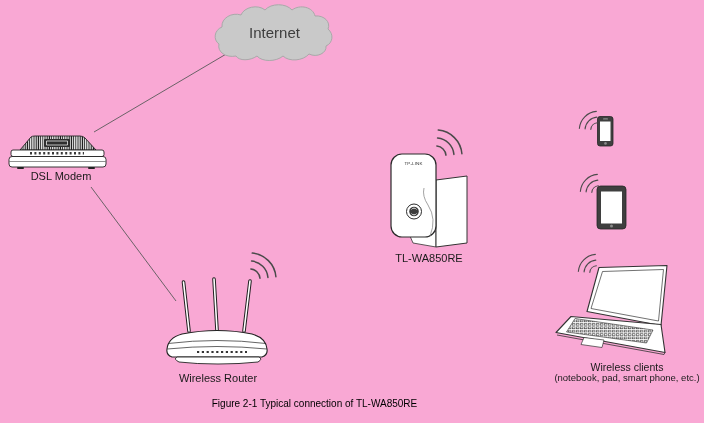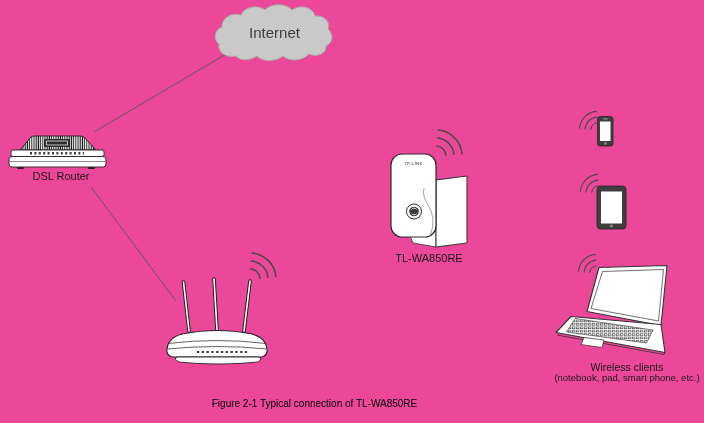--- a/index.html
+++ b/index.html
@@ -1,17 +1,17 @@
 <!DOCTYPE html>
 <html><head>
 <meta charset="utf-8">
 <style>
   html,body{margin:0;padding:0;}
   body{font-family:"Liberation Sans",sans-serif;background:#ffffff;}
-  .stage{position:relative;width:704px;height:423px;background:#ec4899;overflow:hidden;}
+  .stage{position:relative;width:704px;height:423px;background:#f9a8d4;overflow:hidden;}
   .stage svg.art{position:absolute;left:0;top:0;}
   .lbl{position:absolute;text-align:center;color:#1a1a1a;line-height:1.15;}
   .lbl-internet{left:218px;top:24px;width:113px;font-size:15px;color:#3e3e3e;}
   .lbl-modem{left:4px;top:170px;width:114px;font-size:11px;}
   .lbl-router{left:156px;top:372px;width:124px;font-size:11px;}
   .lbl-extender{left:378px;top:245px;width:102px;font-size:11px;margin-top:7px;}
   .lbl-clients{left:543px;top:361px;width:168px;font-size:10.5px;}
   .lbl-clients .sub{font-size:9.5px;margin-top:0px;}
   .lbl-caption{left:0px;top:398px;width:629px;font-size:10px;color:#000000;}
 </style>
@@ -110,22 +110,23 @@
 
     <use href="#waves" transform="translate(250,279) rotate(-45)"></use>
     <use href="#waves" transform="translate(436,156) rotate(-45)"></use>
     <use href="#waves" transform="translate(598,130) rotate(-135) scale(0.72)"></use>
     <use href="#waves" transform="translate(599,193) rotate(-135) scale(0.72)"></use>
     <use href="#waves" transform="translate(597,273) rotate(-135) scale(0.72)"></use>
   </svg>
 
   <div class="lbl lbl-internet">Internet</div>
 
-  <div class="lbl lbl-modem">DSL Router</div>
+  <div class="lbl lbl-modem">DSL Modem</div>
 
+  <div class="lbl lbl-router">Wireless Router</div>
 
   <div class="lbl lbl-extender">TL-WA850RE</div>
 
   <div class="lbl lbl-clients">
     <div>Wireless clients</div>
     <div class="sub">(notebook, pad, smart phone, etc.)</div>
   </div>
 
   <div class="lbl lbl-caption">Figure 2-1 Typical connection of TL-WA850RE</div>
 

